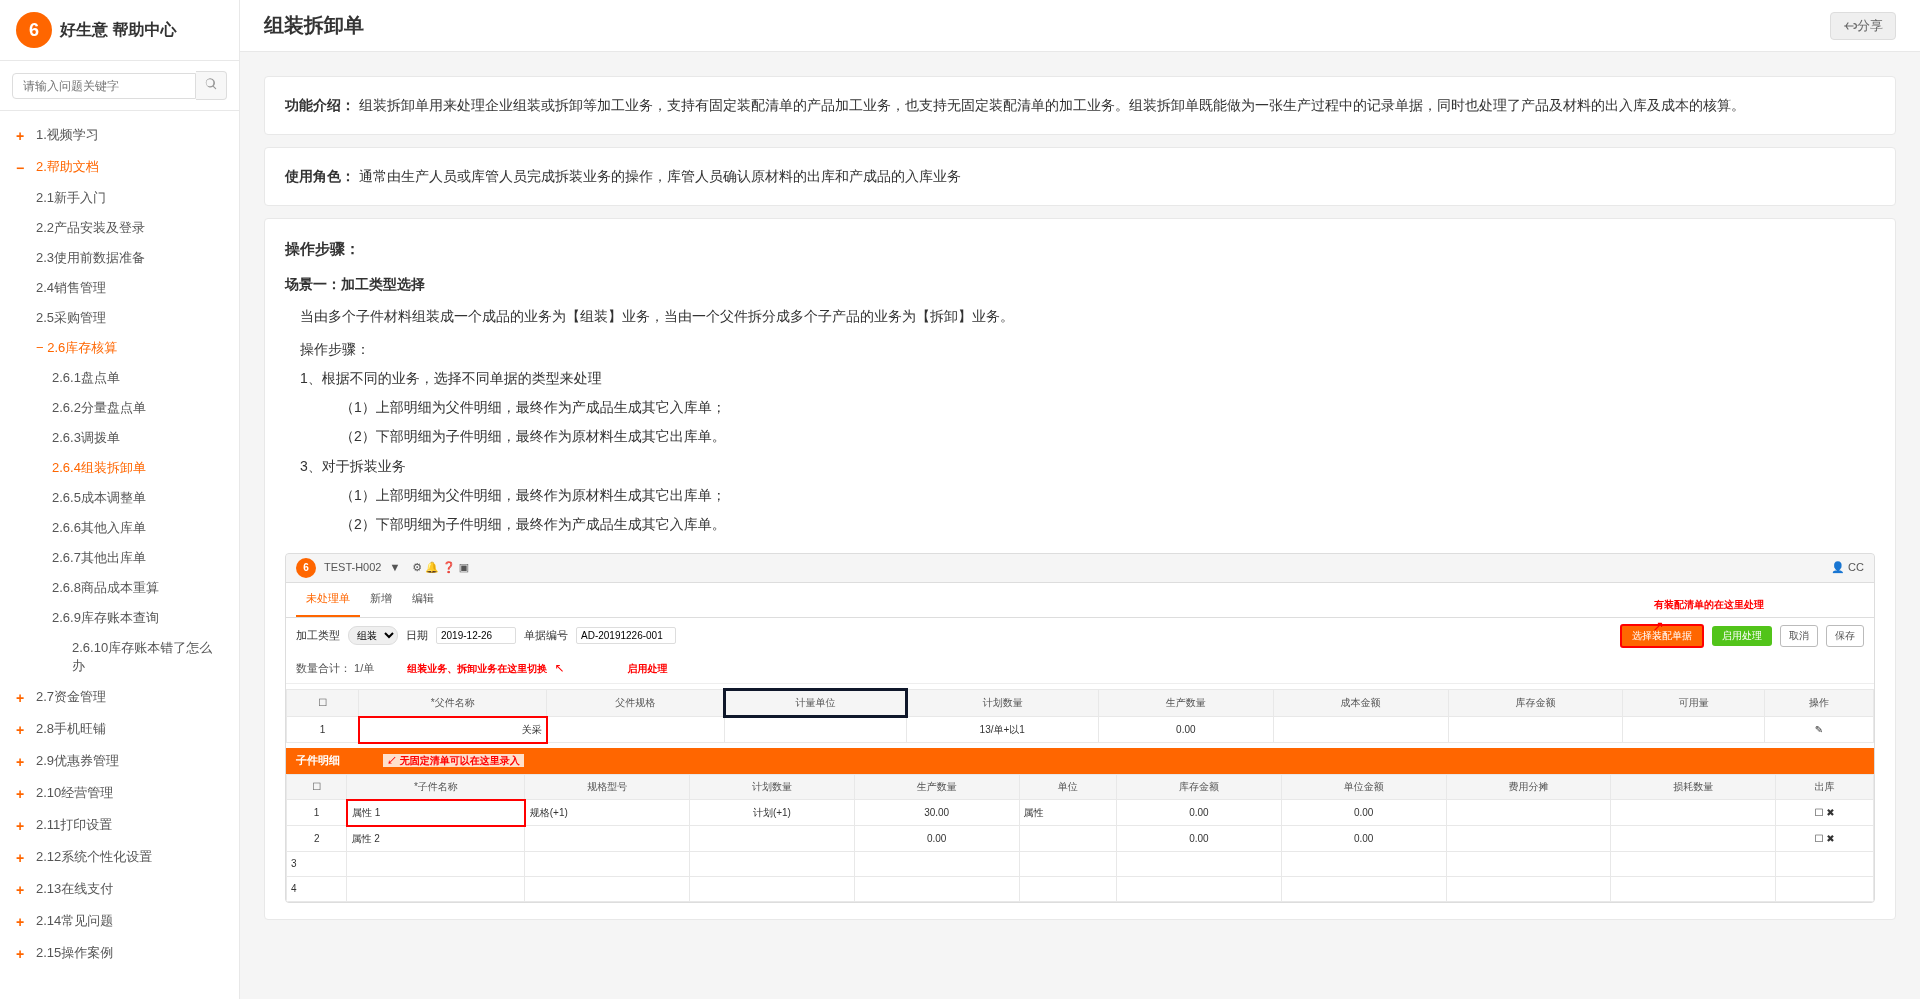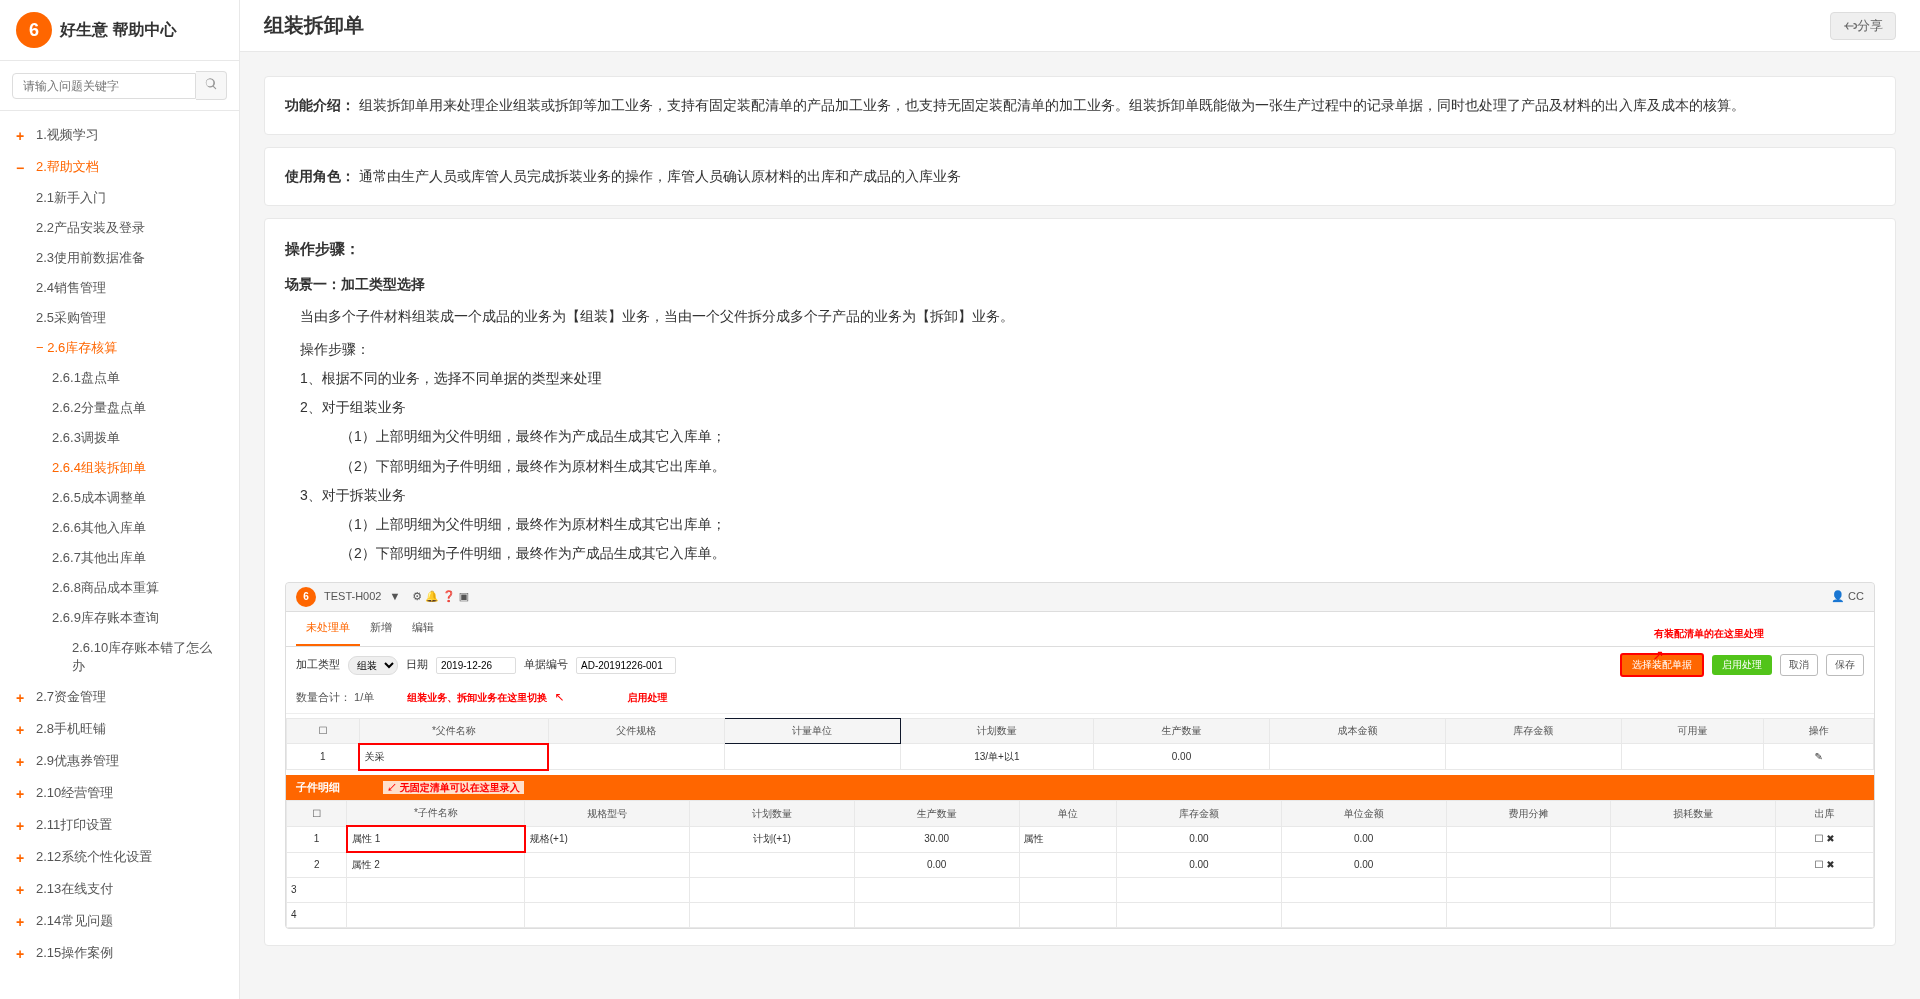--- a/index.html
+++ b/index.html
@@ -148,21 +148,20 @@
       <span>通常由生产人员或库管人员完成拆装业务的操作，库管人员确认原材料的出库和产成品的入库业务</span>
     </div>
 
 
     <div class="content-card">
       <div class="section-title">操作步骤：</div>
       <div class="scene-title">场景一：加工类型选择</div>
       <div class="step-text">当由多个子件材料组装成一个成品的业务为【组装】业务，当由一个父件拆分成多个子产品的业务为【拆卸】业务。</div>
       <div class="step-text" style="margin-top:8px;">操作步骤：</div>
       <div class="step-text">1、根据不同的业务，选择不同单据的类型来处理</div>
-      <div class="step-text">2、对于组装业务</div>
       <div class="step-text indent2">（1）上部明细为父件明细，最终作为产成品生成其它入库单；</div>
       <div class="step-text indent2">（2）下部明细为子件明细，最终作为原材料生成其它出库单。</div>
       <div class="step-text">3、对于拆装业务</div>
       <div class="step-text indent2">（1）上部明细为父件明细，最终作为原材料生成其它出库单；</div>
       <div class="step-text indent2">（2）下部明细为子件明细，最终作为产成品生成其它入库单。</div>
 
       <div style="margin-top:16px; border:1px solid #ddd; border-radius:4px; overflow:hidden; background:#e8e8e8; position:relative;">
 
         <div style="background:#f5f5f5; border-bottom:1px solid #ddd; padding:4px 10px; display:flex; align-items:center; gap:8px; font-size:11px; color:#555;">
           <div style="width:20px;height:20px;background:#ff6600;border-radius:50%;display:inline-flex;align-items:center;justify-content:center;color:#fff;font-size:10px;font-weight:bold;">6</div>
@@ -215,33 +214,33 @@
           <span style="color:red;font-size:10px;font-weight:bold;margin-left:60px;">启用处理</span>
         </div>
 
         <div style="background:#fff; padding:4px 0;">
           <table style="width:100%;border-collapse:collapse;font-size:10px;">
             <thead>
               <tr style="background:#f5f5f5;">
                 <th style="border:1px solid #e8e8e8;padding:3px 6px;text-align:center;color:#555;font-weight:normal;">☐</th>
                 <th style="border:1px solid #e8e8e8;padding:3px 6px;text-align:center;color:#555;font-weight:normal;">*父件名称</th>
                 <th style="border:1px solid #e8e8e8;padding:3px 6px;text-align:center;color:#555;font-weight:normal;">父件规格</th>
-                <th style="border:1px solid #0f172a;padding:3px 6px;text-align:center;color:#555;font-weight:normal;">计量单位</th>
+                <th style="border:3px solid #0f172a;padding:3px 6px;text-align:center;color:#555;font-weight:normal;">计量单位</th>
                 <th style="border:1px solid #e8e8e8;padding:3px 6px;text-align:center;color:#555;font-weight:normal;">计划数量</th>
                 <th style="border:1px solid #e8e8e8;padding:3px 6px;text-align:center;color:#555;font-weight:normal;">生产数量</th>
                 <th style="border:1px solid #e8e8e8;padding:3px 6px;text-align:center;color:#555;font-weight:normal;">成本金额</th>
                 <th style="border:1px solid #e8e8e8;padding:3px 6px;text-align:center;color:#555;font-weight:normal;">库存金额</th>
                 <th style="border:1px solid #e8e8e8;padding:3px 6px;text-align:center;color:#555;font-weight:normal;">可用量</th>
                 <th style="border:1px solid #e8e8e8;padding:3px 6px;text-align:center;color:#555;font-weight:normal;">操作</th>
               </tr>
             </thead>
             <tbody>
               <tr>
                 <td style="border:1px solid #e8e8e8;padding:3px 6px;text-align:center;">1</td>
-                <td style="border:2px solid red;padding:3px 4px;text-align:left;">关采</td>
+                <td style="border:2px solid red;padding:3px 4px;text-align:right;">关采</td>
                 <td style="border:1px solid #e8e8e8;padding:3px 6px;"></td>
                 <td style="border:1px solid #e8e8e8;padding:3px 6px;"></td>
                 <td style="border:1px solid #e8e8e8;padding:3px 6px;text-align:center;">13/单+以1</td>
                 <td style="border:1px solid #e8e8e8;padding:3px 6px;text-align:center;">0.00</td>
                 <td style="border:1px solid #e8e8e8;padding:3px 6px;"></td>
                 <td style="border:1px solid #e8e8e8;padding:3px 6px;"></td>
                 <td style="border:1px solid #e8e8e8;padding:3px 6px;"></td>
                 <td style="border:1px solid #e8e8e8;padding:3px 6px;text-align:center;">✎</td>
               </tr>
             </tbody>

